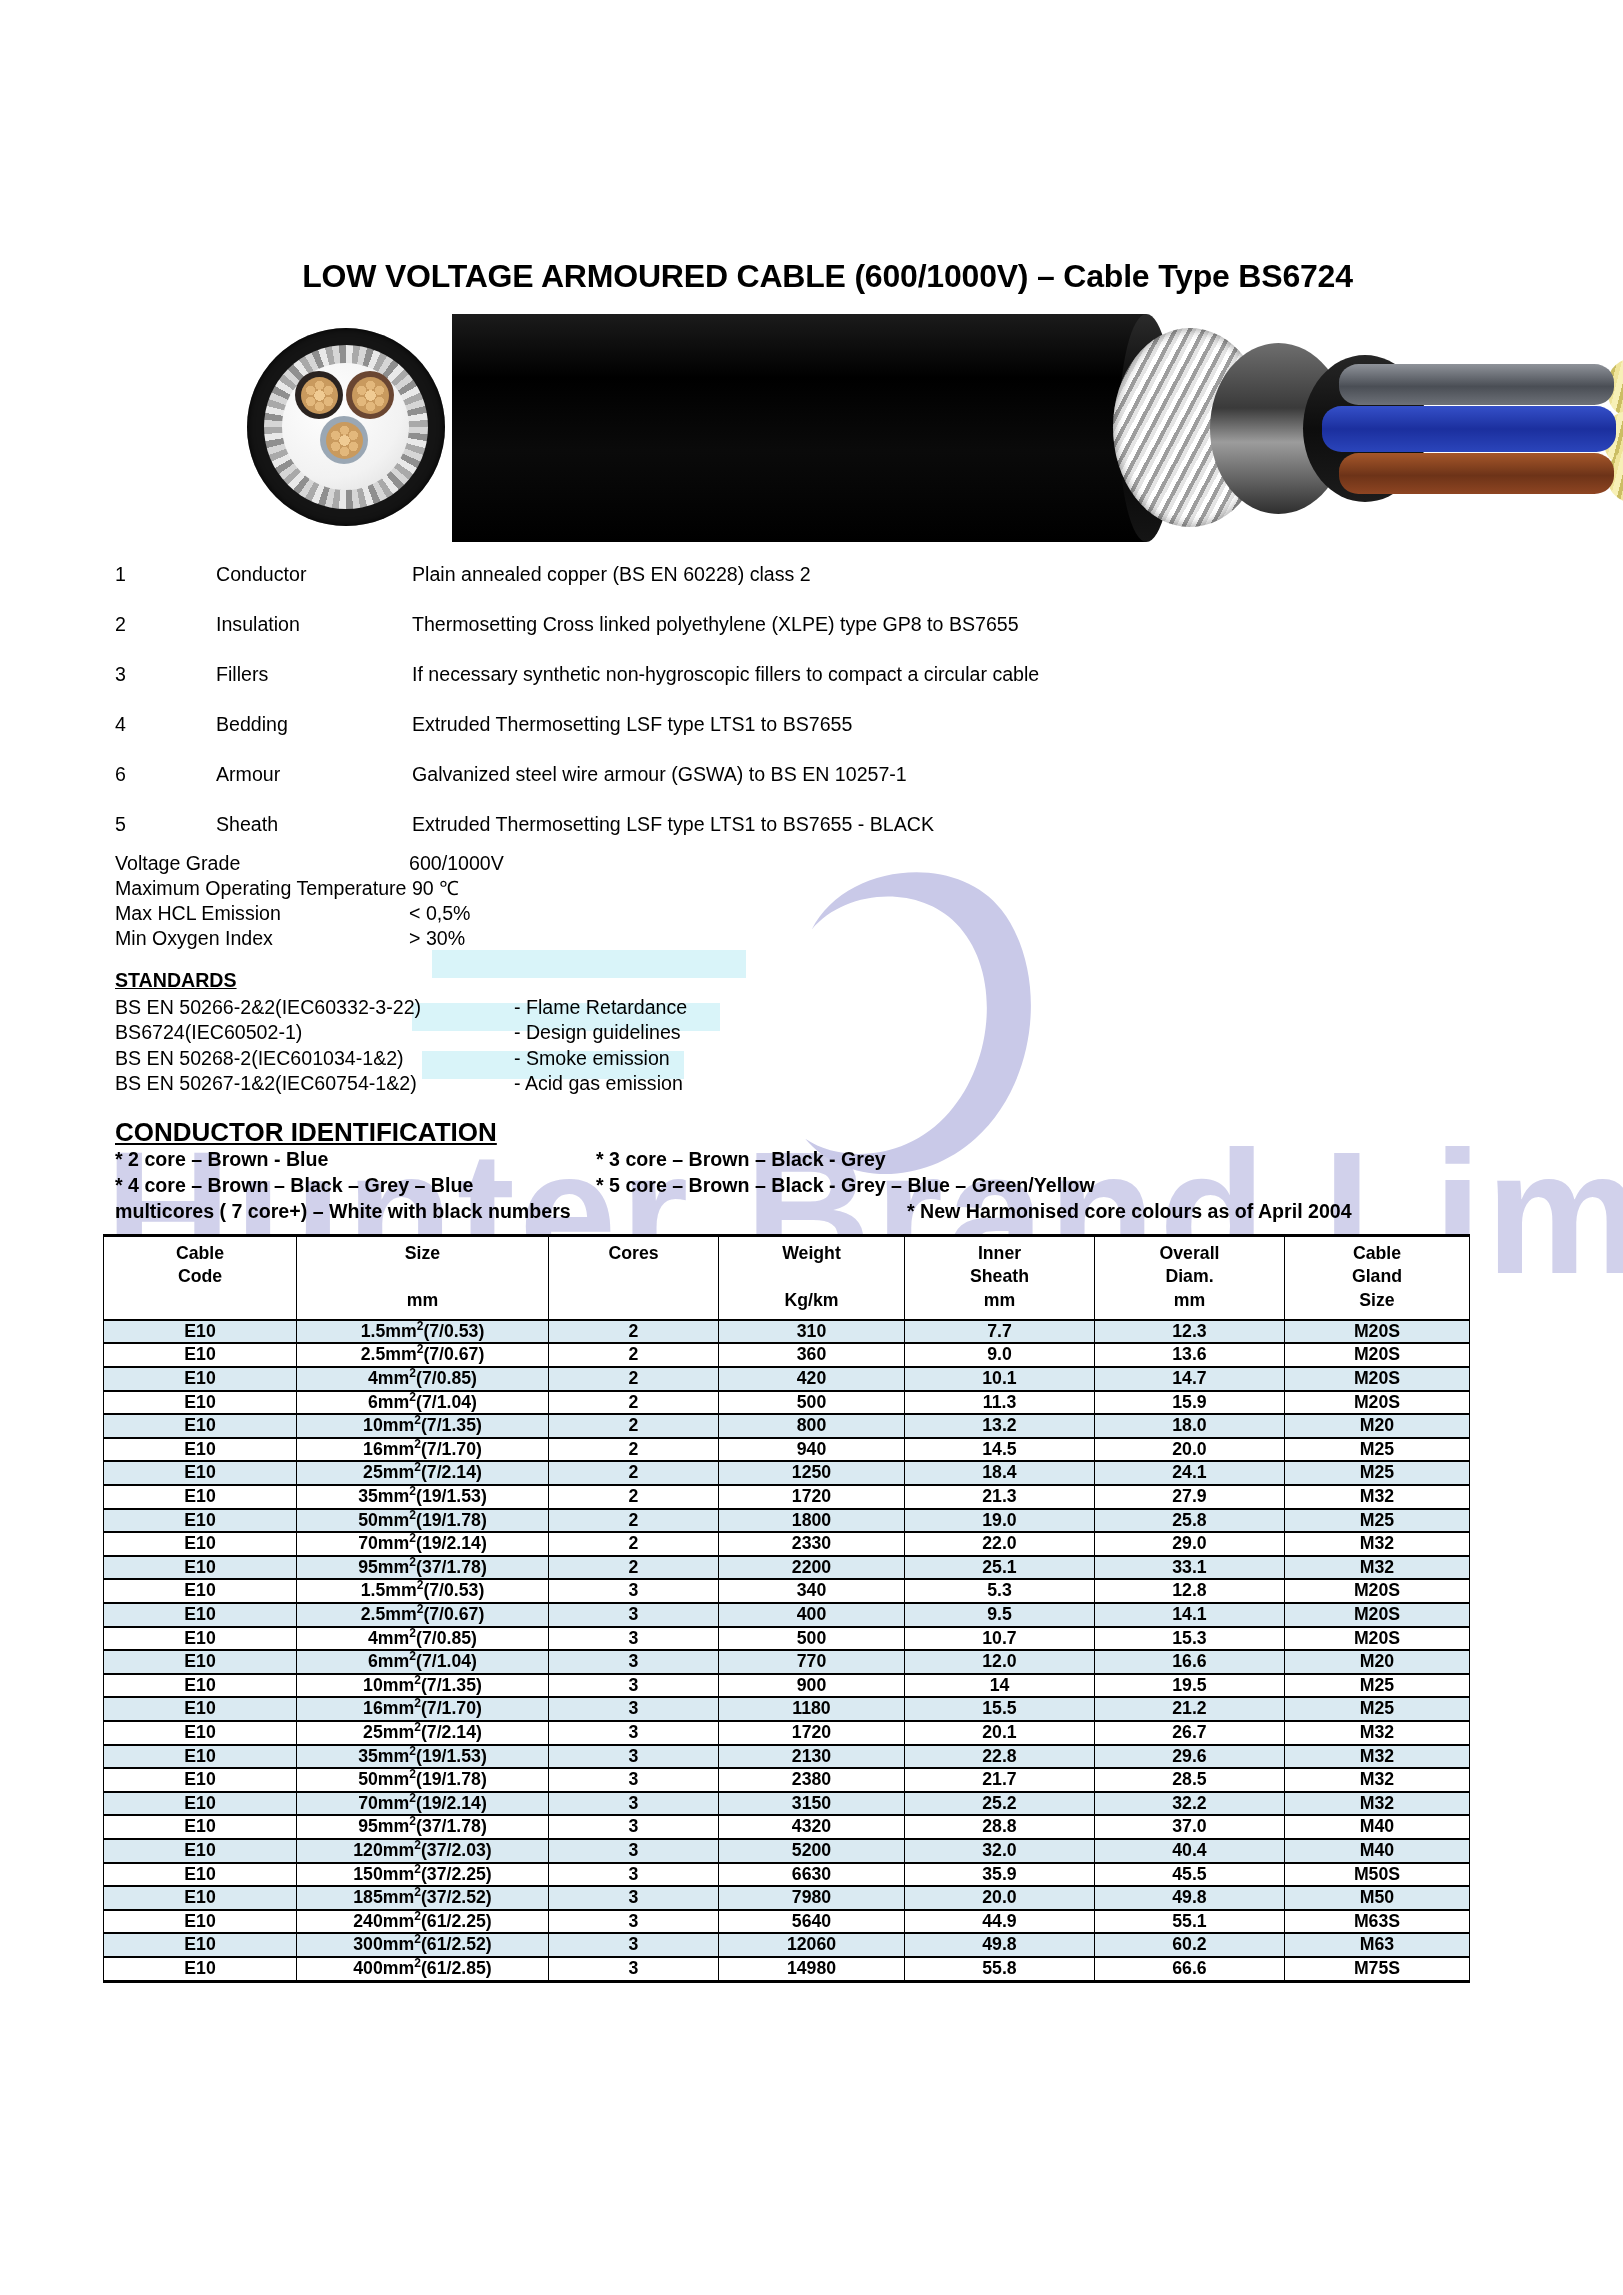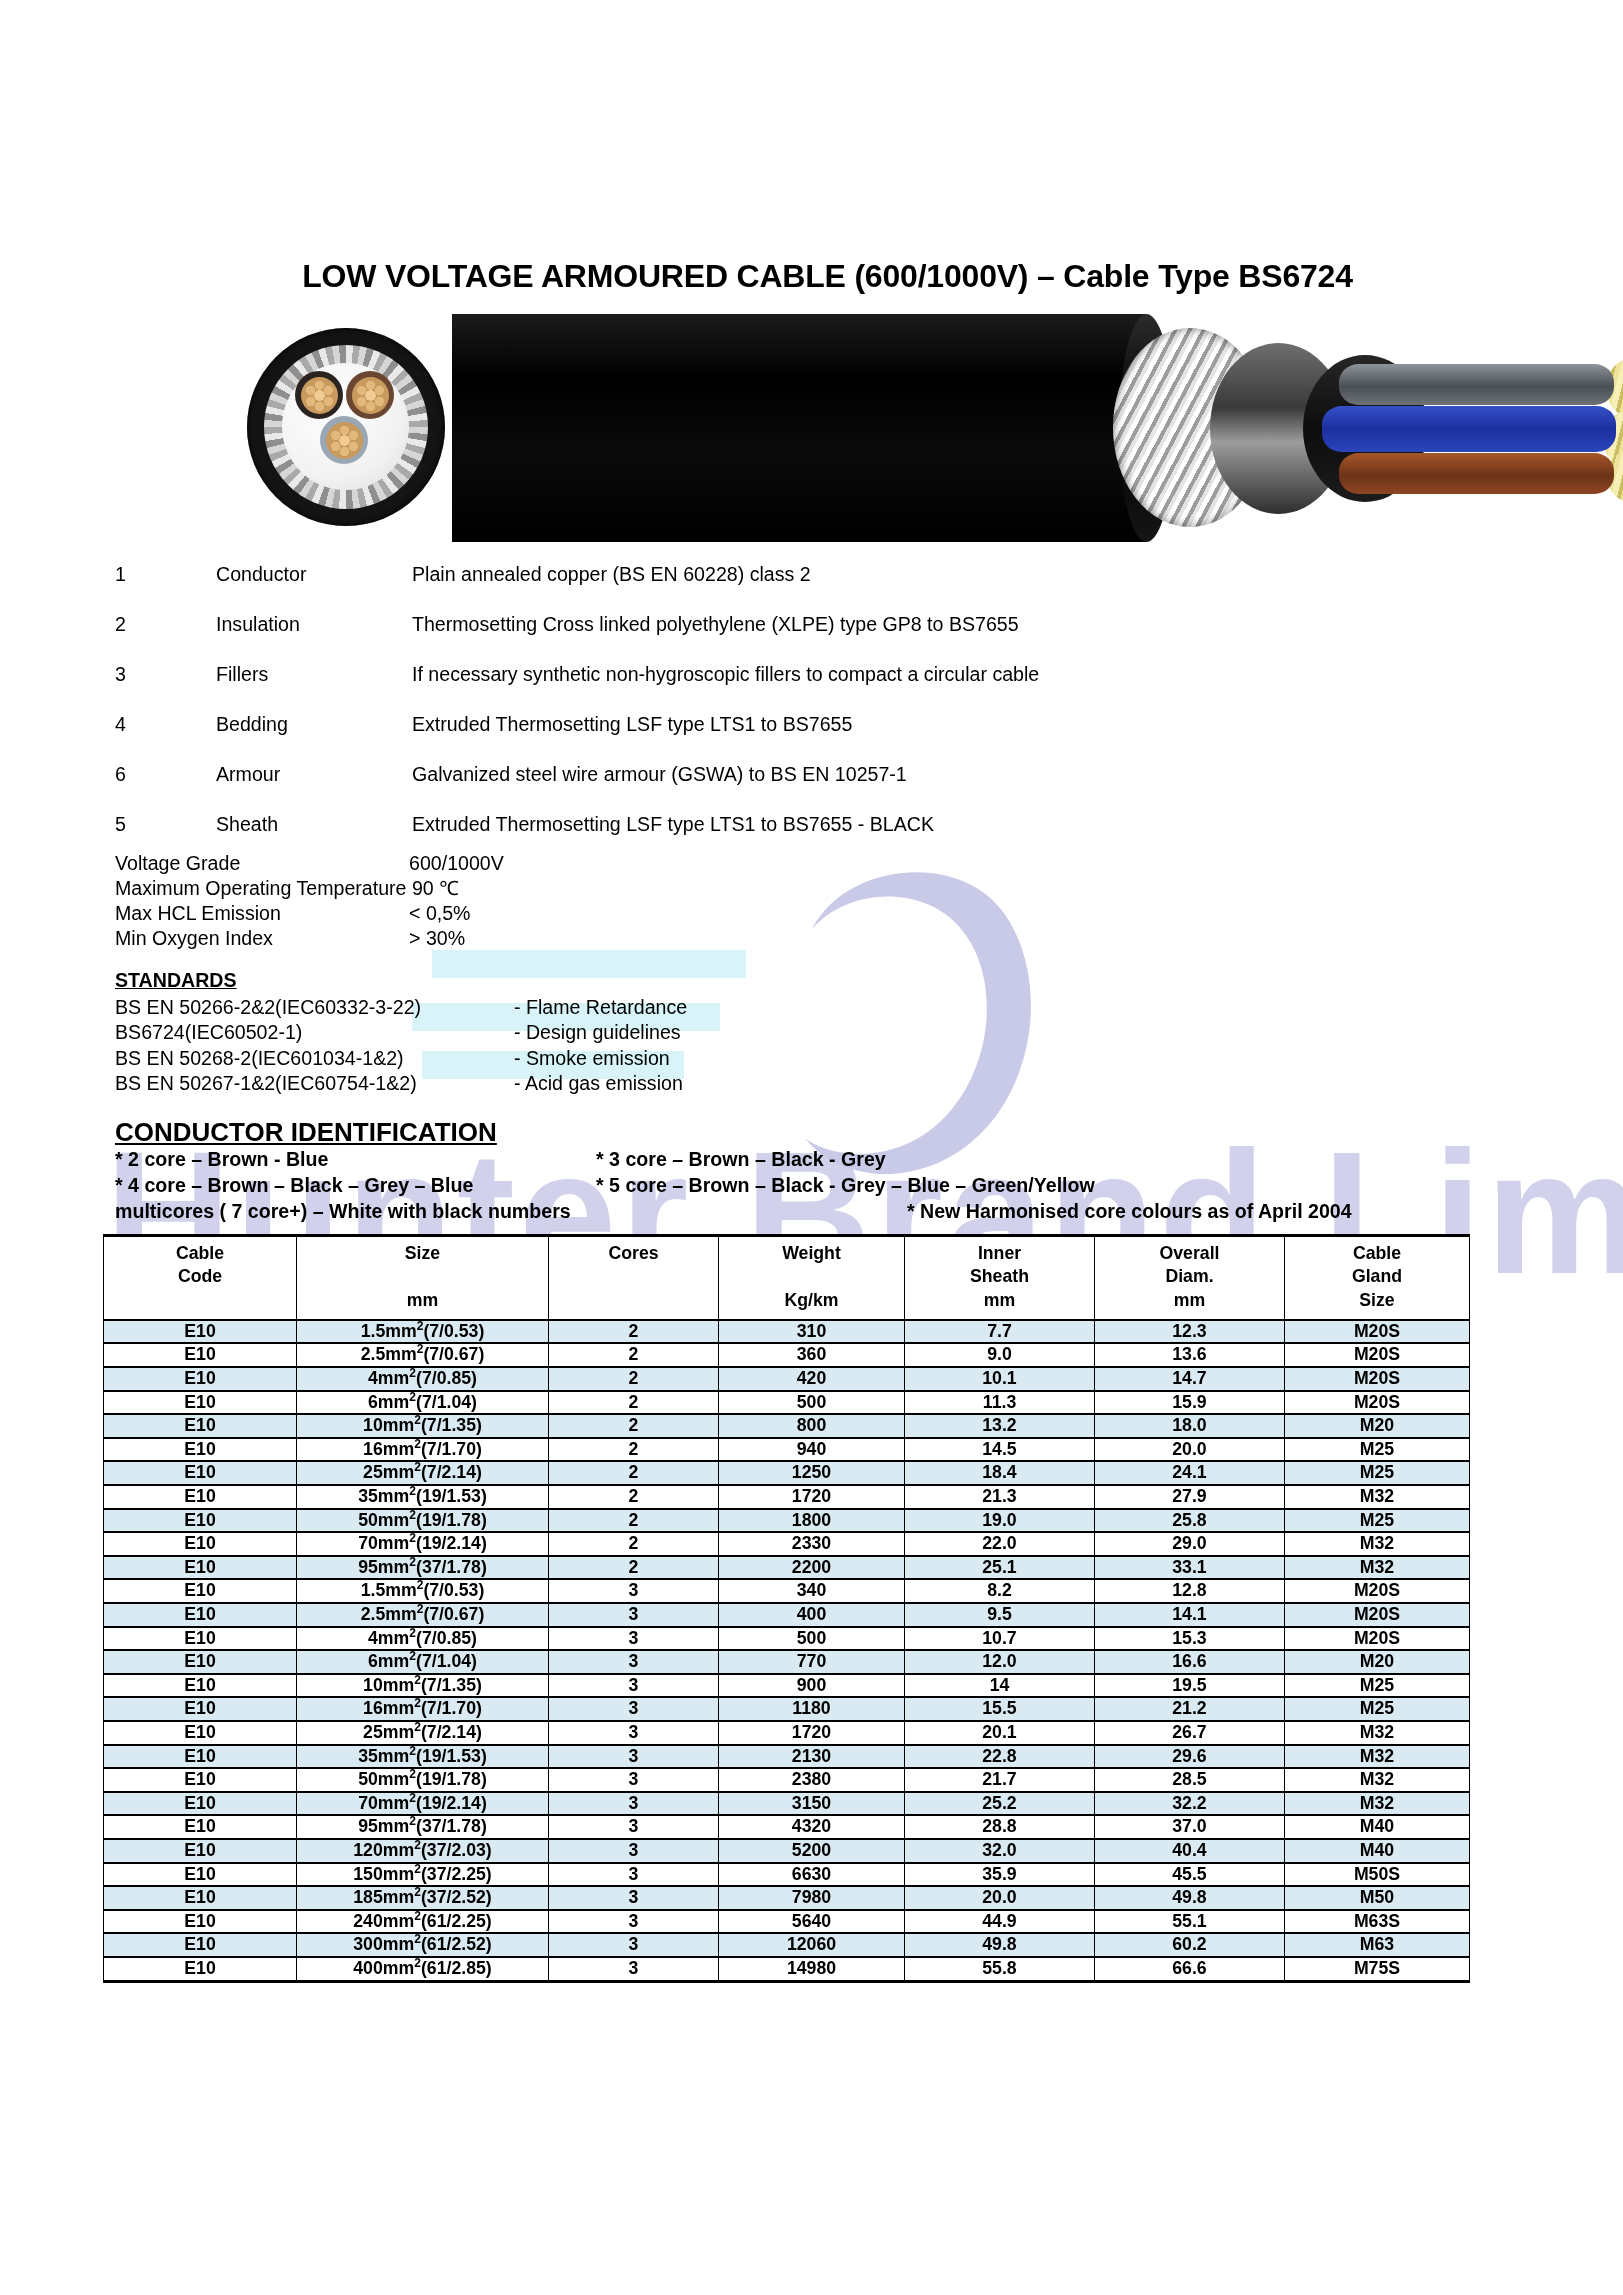--- a/index.html
+++ b/index.html
@@ -495,21 +495,21 @@
           <td>2200</td>
           <td>25.1</td>
           <td>33.1</td>
           <td>M32</td>
         </tr>
         <tr>
           <td>E10</td>
           <td>1.5mm<sup>2</sup>(7/0.53)</td>
           <td>3</td>
           <td>340</td>
-          <td>8.2</td>
+          <td>5.3</td>
           <td>12.8</td>
           <td>M20S</td>
         </tr>
         <tr class="shade">
           <td>E10</td>
           <td>2.5mm<sup>2</sup>(7/0.67)</td>
           <td>3</td>
           <td>400</td>
           <td>9.5</td>
           <td>14.1</td>

